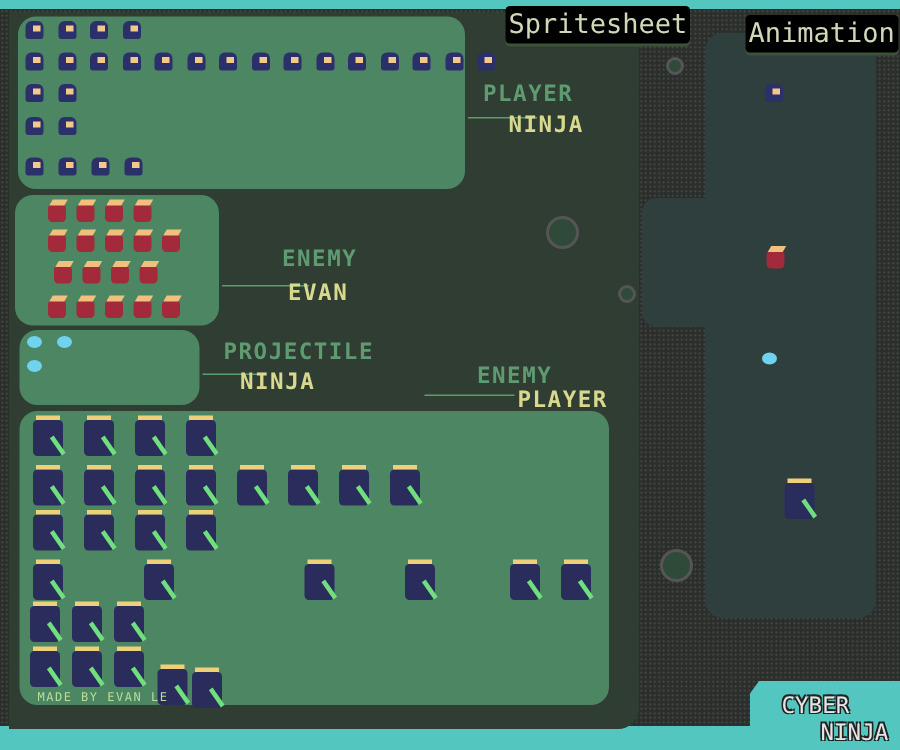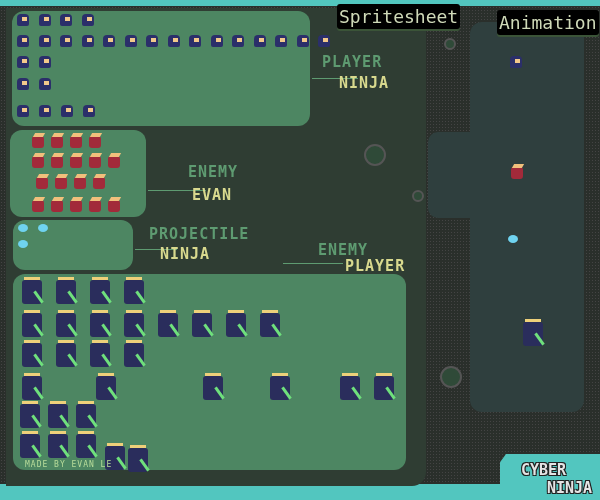--- a/index.html
+++ b/index.html
@@ -20,21 +20,21 @@
   .sprite{position:absolute;width:12px;height:12px}
   .ninja{background:#2b2f6a;border-radius:4px 4px 2px 2px}
   .ninja::after{content:"";position:absolute;left:5px;top:3px;width:5px;height:4px;background:#f3c98b}
   .drone{background:#a22a3a;border-radius:3px}
   .drone::before{content:"";position:absolute;left:2px;top:-3px;width:10px;height:4px;background:#f1c07c;transform:skewX(-30deg)}
   .bullet{background:#6fd3f0;border-radius:50%;width:10px;height:8px}
   .samurai{width:20px;height:24px;background:#2a2d5c;border-radius:3px}
   .samurai::before{content:"";position:absolute;left:2px;top:-3px;width:16px;height:3px;background:#eed07a}
   .samurai::after{content:"";position:absolute;left:15px;top:10px;width:3px;height:14px;background:#6fe07c;transform:rotate(-35deg)}
   .credit{position:absolute;left:25px;top:460px;color:#b8dc9a;font-size:8px;letter-spacing:1px}
-  .logo{position:absolute;color:#e5e5e5;font-size:15px;font-weight:bold;text-shadow:1px 1px 0 #222,-1px -1px 0 #222,1px -1px 0 #222,-1px 1px 0 #222}
+  .logo{position:absolute;color:#e5e5e5;font-size:15px;font-weight:normal;text-shadow:1px 1px 0 #222,-1px -1px 0 #222,1px -1px 0 #222,-1px 1px 0 #222}
 </style>
 </head>
 <body>
 
 <div class="frame"></div>
 <div class="cyan-bot"></div>
 
 <div class="sheet-bg"></div>
 
 <div class="panel" style="left:12px;top:11px;width:298px;height:115px"></div>

